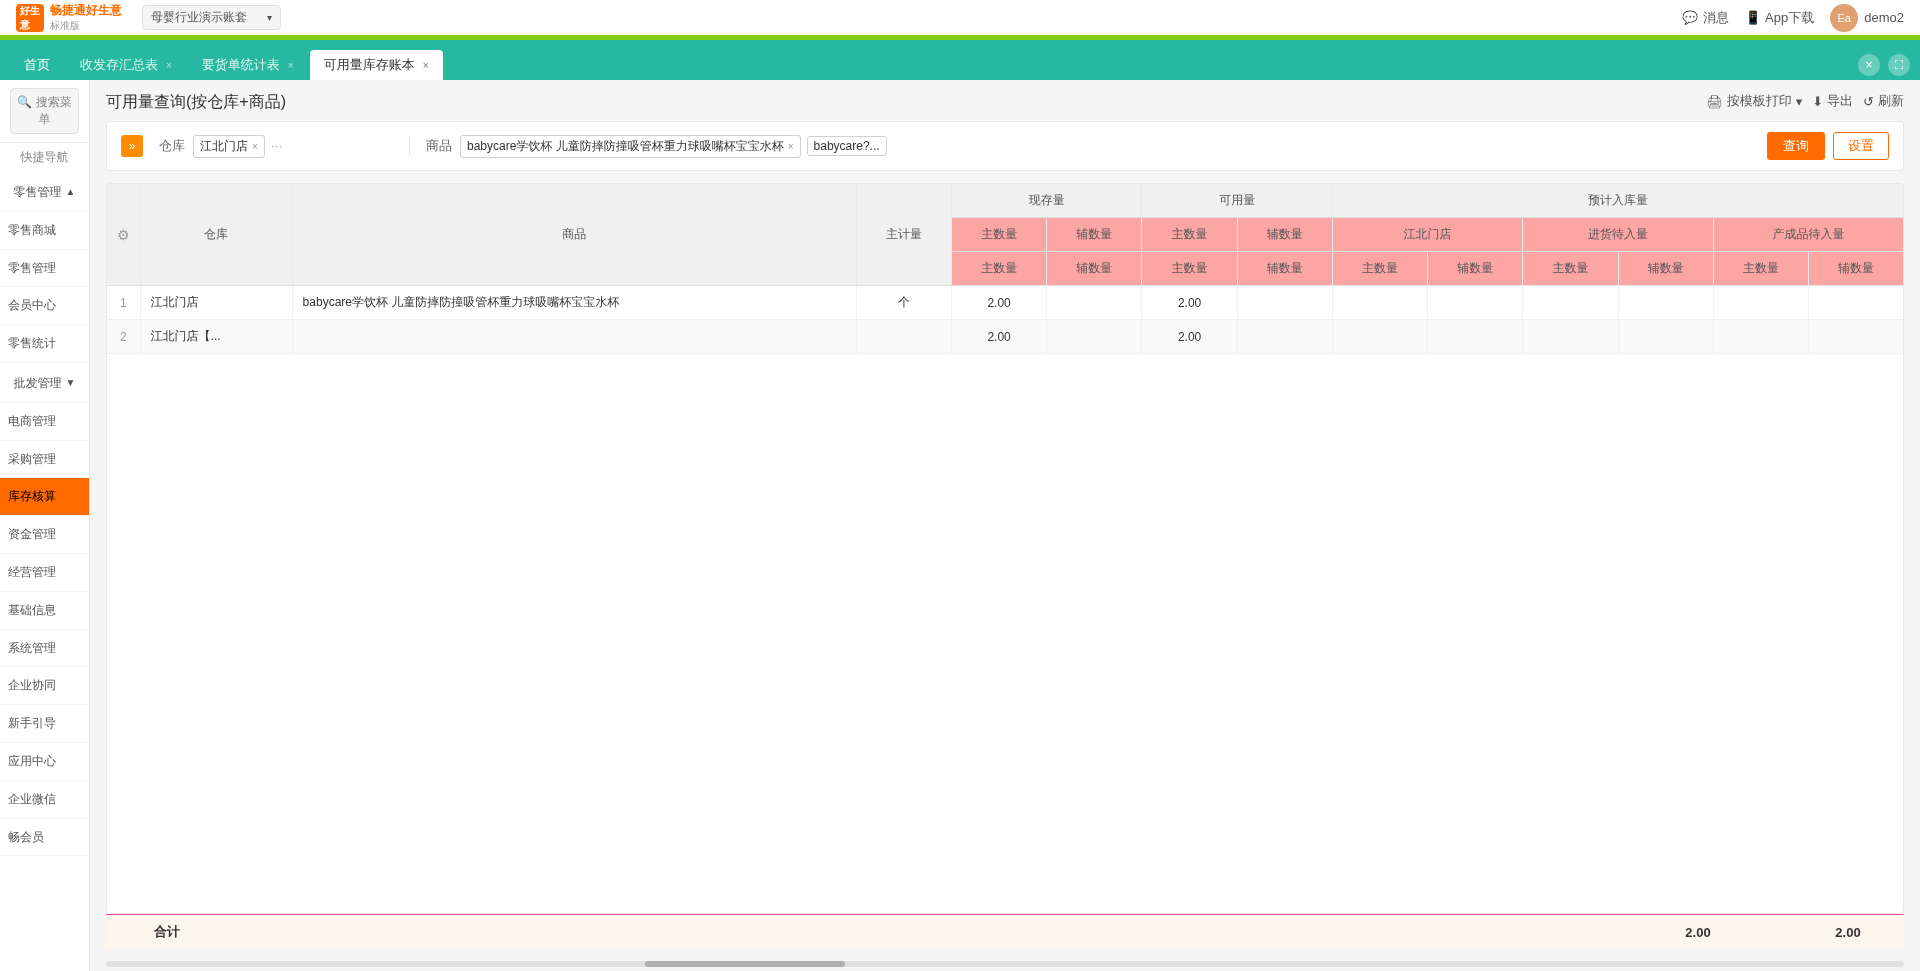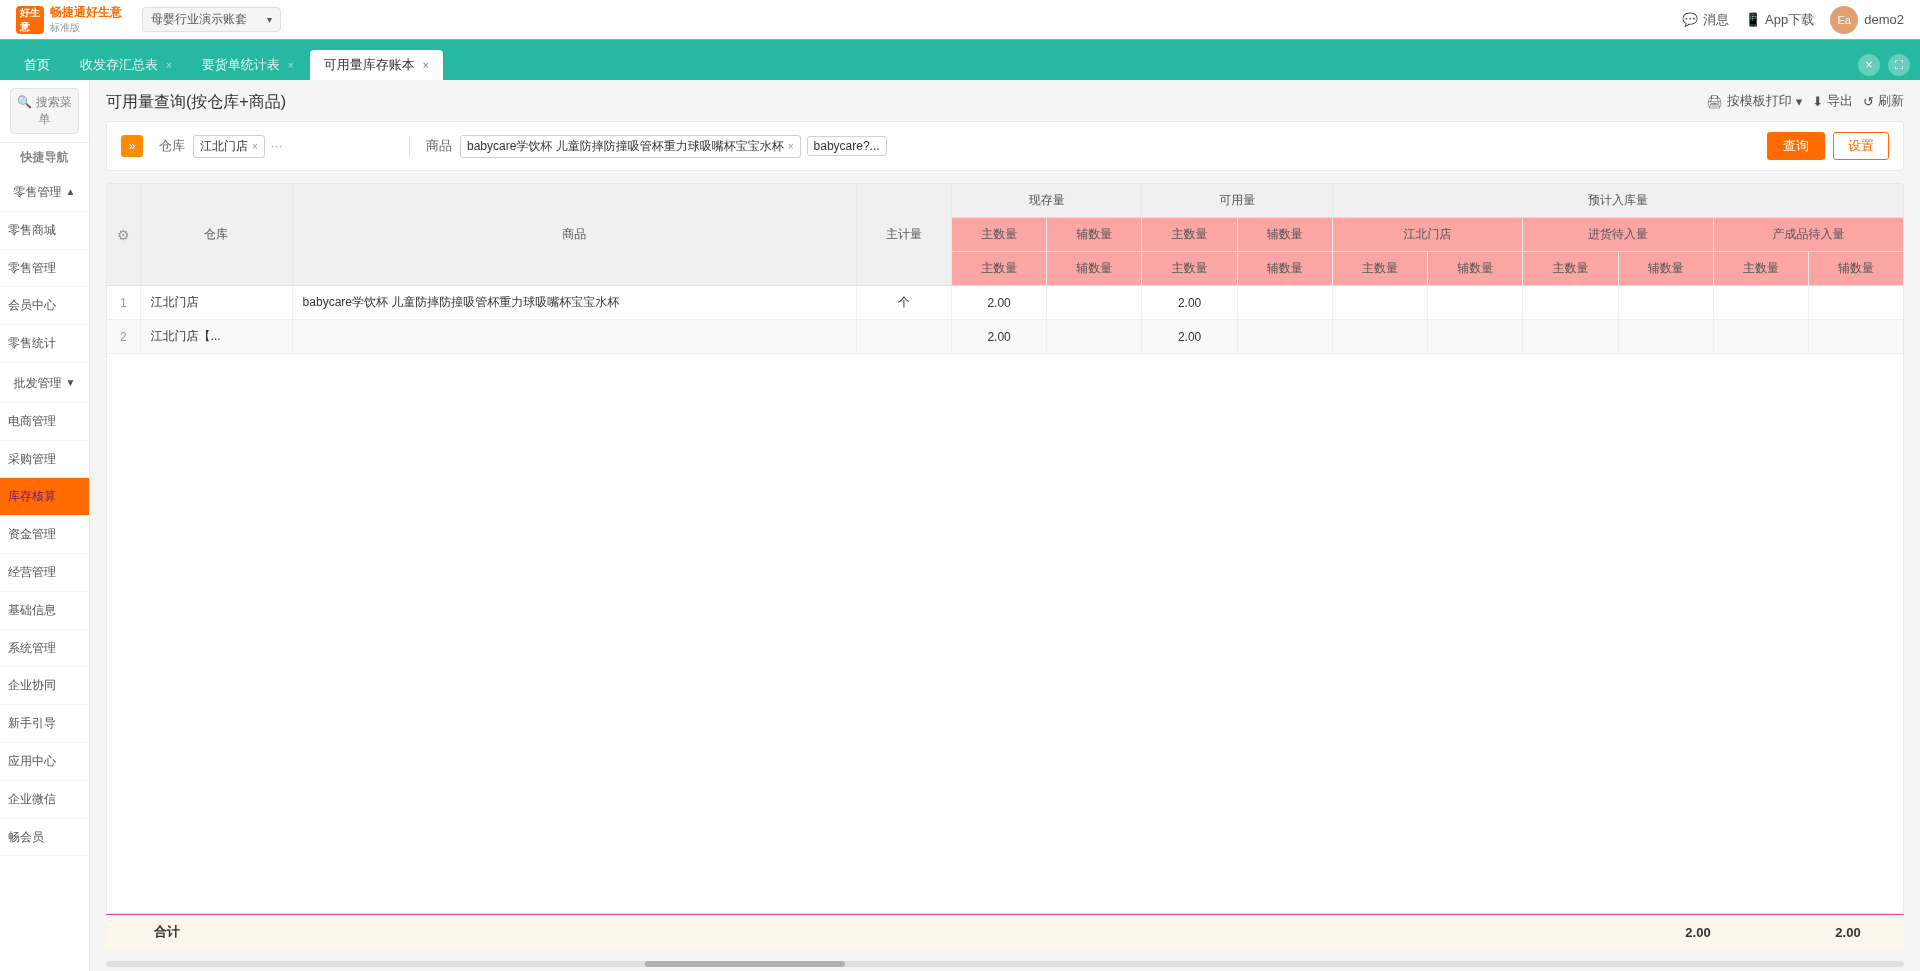--- a/index.html
+++ b/index.html
@@ -1,19 +1,19 @@
 <!DOCTYPE html>
 <html><head>
   <meta charset="utf-8">
   <style>
     * { box-sizing: border-box; margin: 0; padding: 0; }
     body { font-family: "Microsoft YaHei", "PingFang SC", sans-serif; font-size: 13px; background: #f5f5f5; color: #333; display: flex; flex-direction: column; height: 971px; overflow: hidden; }
 
     
-    .top-bar { height: 40px; background: #fff; display: flex; align-items: center; justify-content: space-between; padding: 0 16px; border-bottom: 1px solid #84cc16; flex-shrink: 0; }
+    .top-bar { height: 40px; background: #fff; display: flex; align-items: center; justify-content: space-between; padding: 0 16px; border-bottom: 5px solid #84cc16; flex-shrink: 0; }
     .top-bar-left { display: flex; align-items: center; gap: 8px; }
     .logo-area { display: flex; align-items: center; gap: 6px; }
     .logo-icon { width: 28px; height: 28px; background: #ff6b00; border-radius: 4px; display: flex; align-items: center; justify-content: center; color: white; font-size: 10px; font-weight: bold; }
     .workspace-selector { display: flex; align-items: center; gap: 20px; background: #f5f5f5; border: 1px solid #e0e0e0; border-radius: 4px; padding: 3px 8px; font-size: 12px; color: #555; cursor: pointer; margin-left: 12px; }
     .top-bar-right { display: flex; align-items: center; gap: 16px; font-size: 13px; color: #555; }
     .top-bar-right .icon-btn { display: flex; align-items: center; gap: 4px; cursor: pointer; color: #555; }
     .avatar { width: 28px; height: 28px; border-radius: 50%; background: #e0a070; display: flex; align-items: center; justify-content: center; font-size: 11px; color: white; overflow: hidden; }
 
     
     .nav-tabs { height: 40px; background: #26b8a0; display: flex; align-items: flex-end; padding: 0 10px; flex-shrink: 0; gap: 2px; }
@@ -24,23 +24,23 @@
     .nav-right-btns { margin-left: auto; display: flex; align-items: center; gap: 8px; padding-bottom: 4px; }
     .nav-right-btn { width: 22px; height: 22px; border-radius: 50%; background: rgba(255,255,255,0.3); display: flex; align-items: center; justify-content: center; cursor: pointer; color: white; font-size: 12px; }
 
     
     .main-layout { display: flex; flex: 1; overflow: hidden; }
 
     
     .sidebar { width: 90px; background: #fff; border-right: 1px solid #e8e8e8; display: flex; flex-direction: column; flex-shrink: 0; overflow-y: auto; }
     .sidebar-search { padding: 8px 10px; border-bottom: 1px solid #f0f0f0; }
     .sidebar-search-btn { width: 100%; padding: 5px; background: #f5f5f5; border: 1px solid #e0e0e0; border-radius: 4px; font-size: 12px; color: #888; text-align: center; cursor: pointer; }
-    .sidebar-nav-label { padding: 6px 10px; font-size: 12px; color: #888; cursor: pointer; text-align: center; font-weight: bold; }
+    .sidebar-nav-label { padding: 6px 10px; font-size: 12px; color: #888; cursor: pointer; text-align: center; }
     .sidebar-item { padding: 10px 8px; text-align: left; font-size: 12px; color: #555; cursor: pointer; border-bottom: 1px solid #f5f5f5; position: relative; }
-    .sidebar-item.active { background: #ff6b00; color: #701a75; }
+    .sidebar-item.active { background: #ff6b00; color: #000000; }
     .sidebar-item .item-label { margin-top: 2px; line-height: 1.4; }
     .sidebar-section { display: flex; align-items: center; justify-content: center; gap: 4px; }
     .expand-arrow { font-size: 10px; }
 
     
     .content-area { flex: 1; overflow-y: auto; background: #f5f5f5; display: flex; flex-direction: column; }
 
     
     .page-header { background: #f5f5f5; padding: 12px 16px 8px; display: flex; align-items: flex-start; justify-content: space-between; }
     .page-title { font-size: 16px; color: #333; font-weight: 500; }

